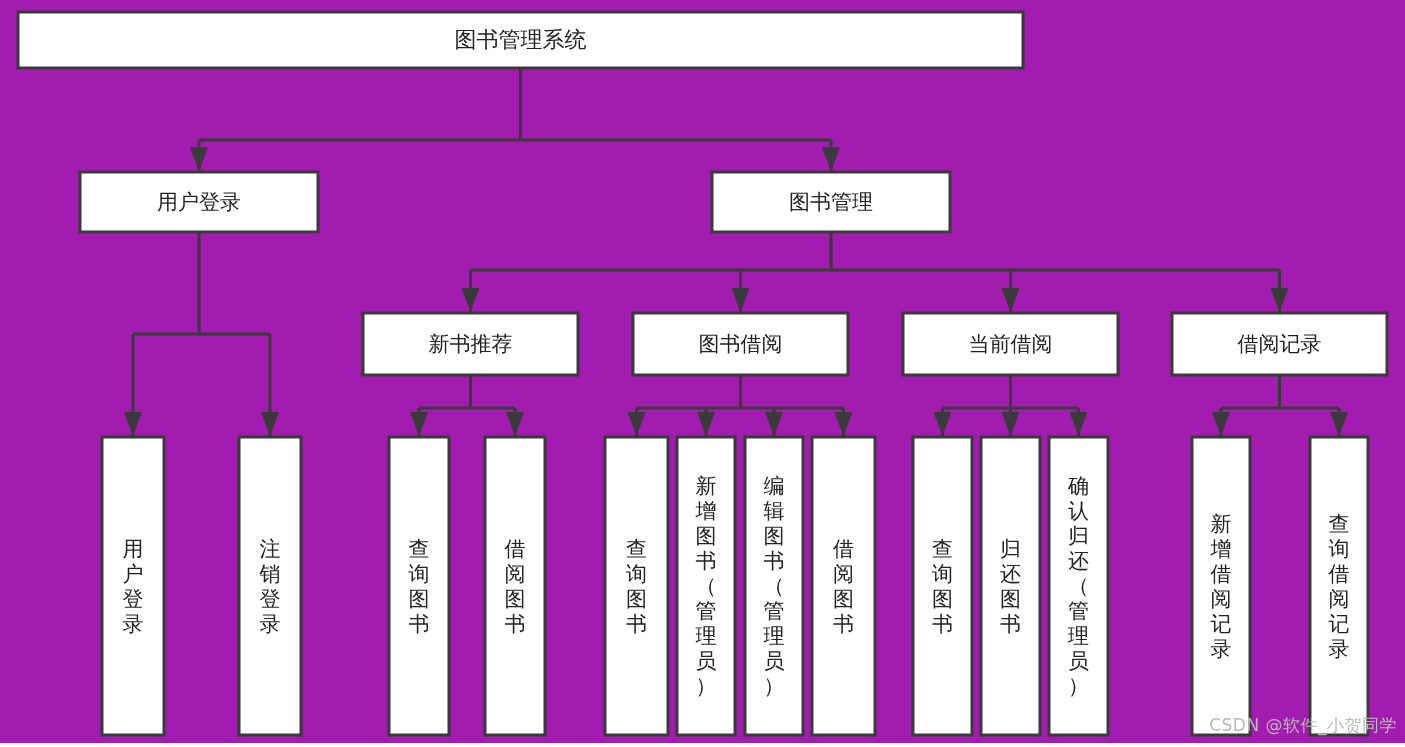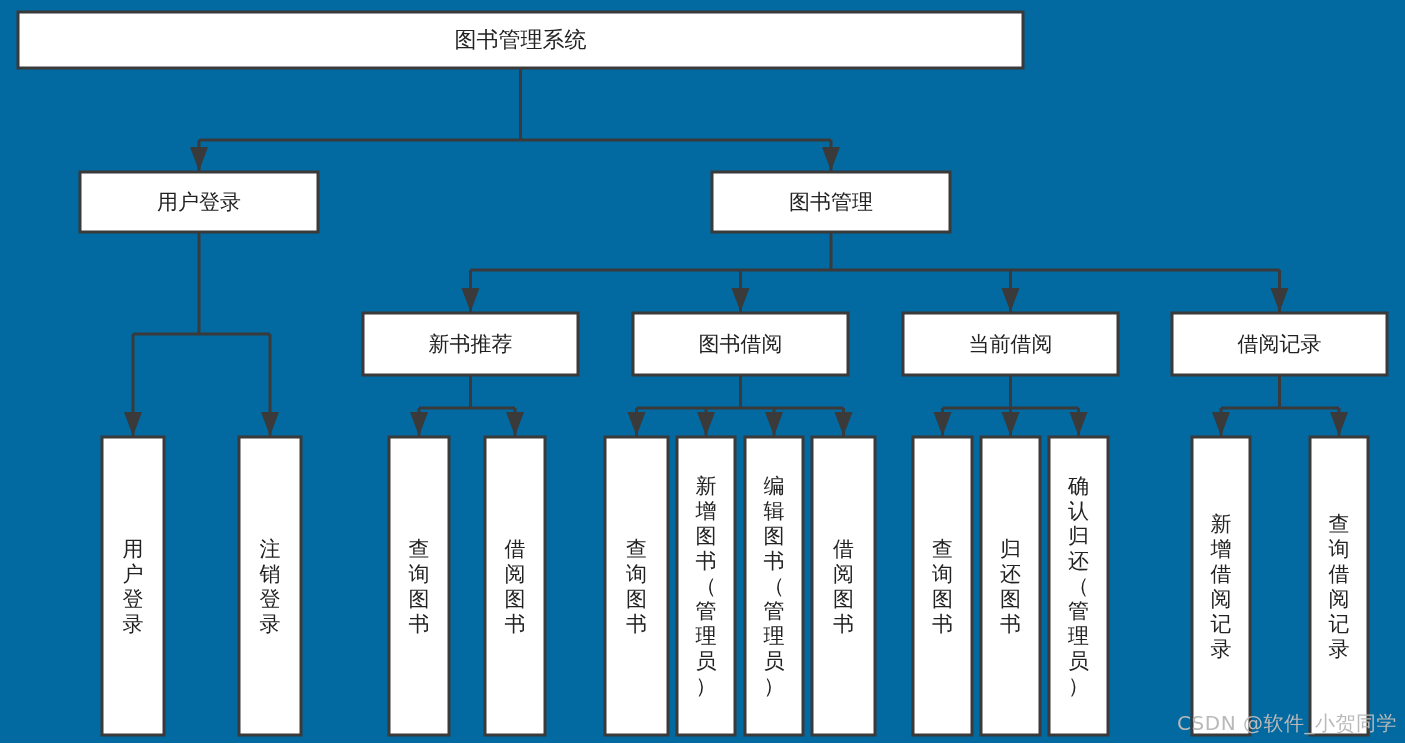--- a/index.html
+++ b/index.html
@@ -7,21 +7,21 @@
     padding: 0;
     background: #ffffff;
   }
   body {
     font-family: "Liberation Sans", "DejaVu Sans", sans-serif;
   }
   #diagram-root {
     position: relative;
     width: 1405px;
     height: 743px;
-    background: #0369a1;
+    background: #a21caf;
     overflow: hidden;
   }
   #diagram-svg {
     position: absolute;
     left: 0;
     top: 0;
     width: 1405px;
     height: 747px;
   }
   .node-box {
@@ -53,21 +53,21 @@
     text-anchor: middle;
   }
   .root-label {
     font-size: 22px;
   }
   .watermark-text {
     position: absolute;
     right: 8px;
     bottom: 6px;
     font-family: "DejaVu Sans", "Liberation Sans", sans-serif;
-    font-size: 20px;
+    font-size: 17px;
     color: #b9b9b9;
     letter-spacing: 0.5px;
     white-space: nowrap;
     pointer-events: none;
     user-select: none;
   }
 </style>
 </head>
 <body>
 

